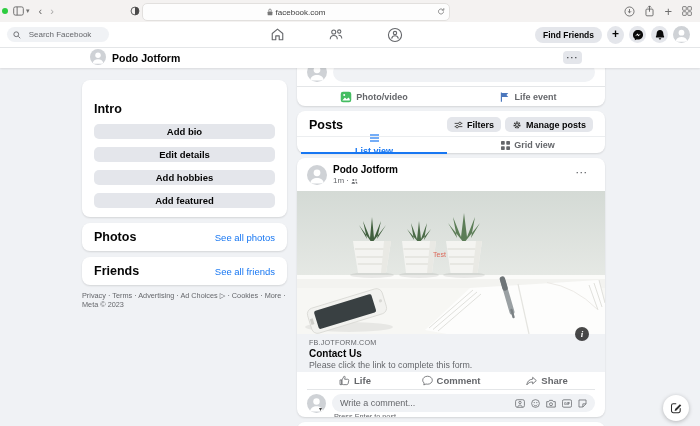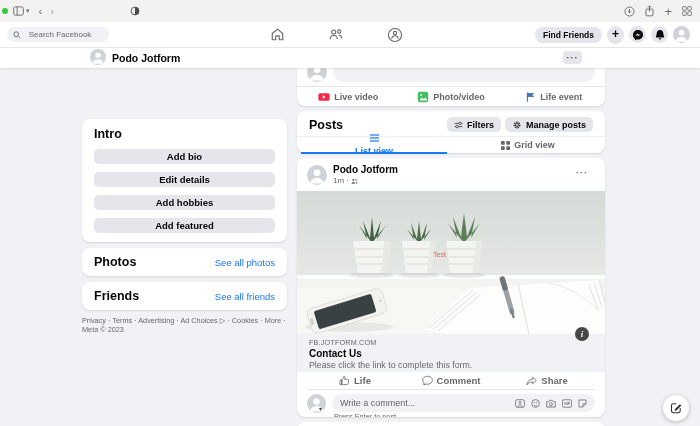--- a/index.html
+++ b/index.html
@@ -43,21 +43,21 @@
   .morebtn{background:#e4e6eb;border-radius:4px;color:#44474b;display:flex;align-items:center;
            justify-content:center;font-size:9px;font-weight:bold;letter-spacing:1px;}
   #pstrip .morebtn{position:absolute;left:563px;top:4px;width:19px;height:13px;}
 
   
   .card{background:#fff;border-radius:8px;box-shadow:0 1px 2px rgba(0,0,0,.12);}
   #leftcol{position:absolute;left:82px;top:80px;width:205px;}
   #rightcol{position:absolute;left:297px;top:56px;width:308px;}
 
   
-  #intro{padding:8px 12px 9px;margin-top:39px;}
+  #intro{padding:22px 12px 9px;}
   .card-title{font-size:12.5px;font-weight:bold;color:#050505;}
   .gbtn{background:#e4e6eb;border-radius:5px;height:15px;display:flex;align-items:center;
         justify-content:center;font-size:9.5px;font-weight:bold;color:#050505;cursor:pointer;}
   #intro .gbtn{margin-top:8px;}
   #intro .card-title{margin-bottom:4px;}
   .rowcard{margin-top:6px;padding:7px 12px;display:flex;align-items:center;justify-content:space-between;}
   .seeall{font-size:9.5px;color:#1877f2;}
   #lfooter{margin-top:6px;font-size:7.3px;color:#65676b;line-height:1.3;}
 
   
@@ -132,20 +132,35 @@
     <span class="chromebtn" style="margin-left:2px;font-size:7px">▾</span>
     <span class="chromebtn" style="margin-left:9px">‹</span>
     <span class="chromebtn" style="margin-left:8px;color:#a8a8a8">›</span>
     <span class="icon" style="position:absolute;left:130px;top:6px">
       <svg width="10" height="10" viewBox="0 0 16 16">
           <circle cx="8" cy="8" r="6.3" fill="none" stroke="#4a4a4a" stroke-width="1.4"></circle>
           <path d="M8 1.7 A6.3 6.3 0 0 1 8 14.3 Z" fill="#4a4a4a"></path>
         </svg>
     </span>
 
+    <div id="urlbar">
+      <span class="icon">
+        <svg width="6" height="8" viewBox="0 0 10 13">
+            <rect x="1" y="5.5" width="8" height="6.5" rx="1.5" fill="#787878"></rect>
+            <path d="M3 5.5 V3.6 a2 2 0 0 1 4 0 V5.5" fill="none" stroke="#787878" stroke-width="1.4"></path>
+          </svg>
+      </span>
+      <span class="url">facebook.com</span>
+      <span class="icon reload">
+        <svg width="8" height="11" viewBox="0 0 16 16">
+            <path d="M13 8 a5 5 0 1 1 -1.6-3.7" fill="none" stroke="#6e6e6e" stroke-width="1.6"></path>
+            <path d="M13.6 1.4 v4 h-4" fill="none" stroke="#6e6e6e" stroke-width="1.6"></path>
+          </svg>
+      </span>
+    </div>
 
     <div id="chrome-right">
       <span class="icon">
         <svg width="11" height="11" viewBox="0 0 16 16">
             <circle cx="8" cy="8" r="6.6" fill="none" stroke="#5c5c5c" stroke-width="1.2"></circle>
             <path d="M8 4.4 v5.2 M5.7 7.6 L8 9.9 10.3 7.6" fill="none" stroke="#5c5c5c" stroke-width="1.2"></path>
           </svg>
       </span>
       <span class="icon">
         <svg width="9" height="12" viewBox="0 0 14 18">
@@ -252,29 +267,20 @@
 
     <div id="composer" class="card">
       <span class="avatar">
         <svg width="20" height="20" viewBox="0 0 20 20">
             <circle cx="10" cy="7.8" r="3.4" fill="#fff"></circle>
             <path d="M3 18.5 c.8-4 3.5-5.6 7-5.6 s6.2 1.6 7 5.6 Z" fill="#fff"></path>
           </svg>
       </span>
       <div class="wpill"></div>
       <div class="crow">
-        <div class="caction">
-          <span class="icon">
-            <svg width="12" height="12" viewBox="0 0 16 16">
-                <rect x="0.5" y="3" width="15" height="10" rx="2.5" fill="#f02849"></rect>
-                <path d="M6.3 5.6 L10.2 8 6.3 10.4 Z" fill="#fff"></path>
-              </svg>
-          </span>
-          <span>Live video</span>
-        </div>
         <div class="caction">
           <span class="icon">
             <svg width="12" height="12" viewBox="0 0 16 16">
                 <rect x="1" y="1" width="14" height="14" rx="3" fill="#45bd62"></rect>
                 <circle cx="5.6" cy="5.4" r="1.3" fill="#fff"></circle>
                 <path d="M3 12.5 L6.6 8.6 9 11 11.2 8.8 13 10.7 V12.5 Z" fill="#fff"></path>
               </svg>
           </span>
           <span>Photo/video</span>
         </div>

